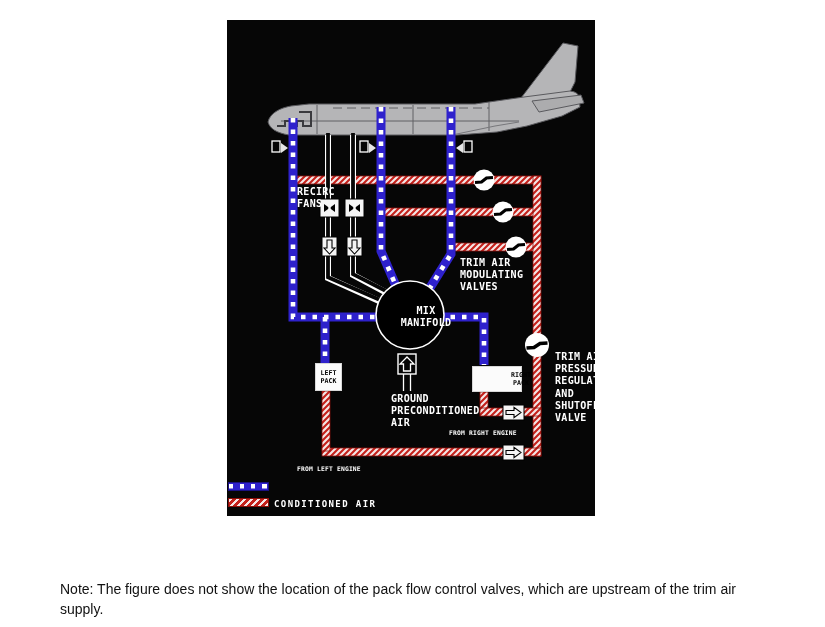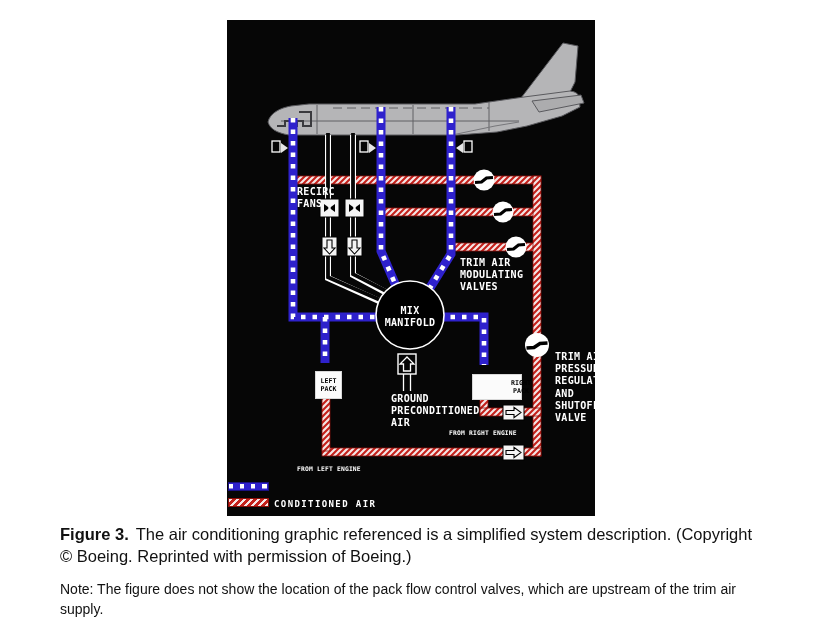--- a/index.html
+++ b/index.html
@@ -16,28 +16,28 @@
   }
   #diagram svg{position:absolute;left:0;top:0;}
 
   .dlabel{
     position:absolute;color:#ffffff;
     font-family:"DejaVu Sans Mono","Liberation Mono",monospace;
     font-weight:bold;font-size:10px;line-height:1.22;
     white-space:pre-line;letter-spacing:0.3px;
   }
   .dlabel.small{font-size:6.3px;letter-spacing:0.2px;}
-  .dlabel.center{text-align:center;}
+  .dlabel.center{text-align:center;padding-left:16px;}
 
   .pack{
     position:absolute;background:#fbfbfb;color:#000;
     font-family:"DejaVu Sans Mono","Liberation Mono",monospace;
     font-weight:bold;font-size:6.6px;line-height:1.25;
     display:flex;flex-direction:column;align-items:center;justify-content:center;
-    white-space:pre-line;border:1px solid #d8d8d8;box-sizing:border-box;text-align:center;margin-top:8px;
+    white-space:pre-line;border:1px solid #d8d8d8;box-sizing:border-box;text-align:center;
   }
 
   
   .sw{position:absolute;box-sizing:border-box;}
   .sw-cond{
     background-color:#2e21cc;
     background-image:repeating-linear-gradient(90deg,#ffffff 0 4.5px,rgba(0,0,0,0) 4.5px 11px);
     background-size:100% 4.5px;background-position:center;background-repeat:no-repeat;
     border:1px solid #1a1080;
   }
@@ -222,18 +222,15 @@
 SHUTOFF
 VALVE</div>
 
     <div class="sw sw-cond" style="left:1px;top:462px;width:41px;height:9px;"></div>
     <div class="legend-text" style="left:47px;top:461px;">CONDITIONED AIR</div>
 
     <div class="sw sw-bleed" style="left:1px;top:478px;width:41px;height:9px;"></div>
     <div class="legend-text" style="left:47px;top:477px;">GROUND AIR</div>
   </div>
 
-  <div id="caption">
-    <span class="cap-label">Figure 3.</span><span>The air conditioning graphic referenced is a simplified system description. (Copyright © Boeing. Reprinted with permission of Boeing.)</span>
-  </div>
 
   <div id="note">Note: The figure does not show the location of the pack flow control valves, which are upstream of the trim air supply.</div>
 </div>
 
 </body></html>

